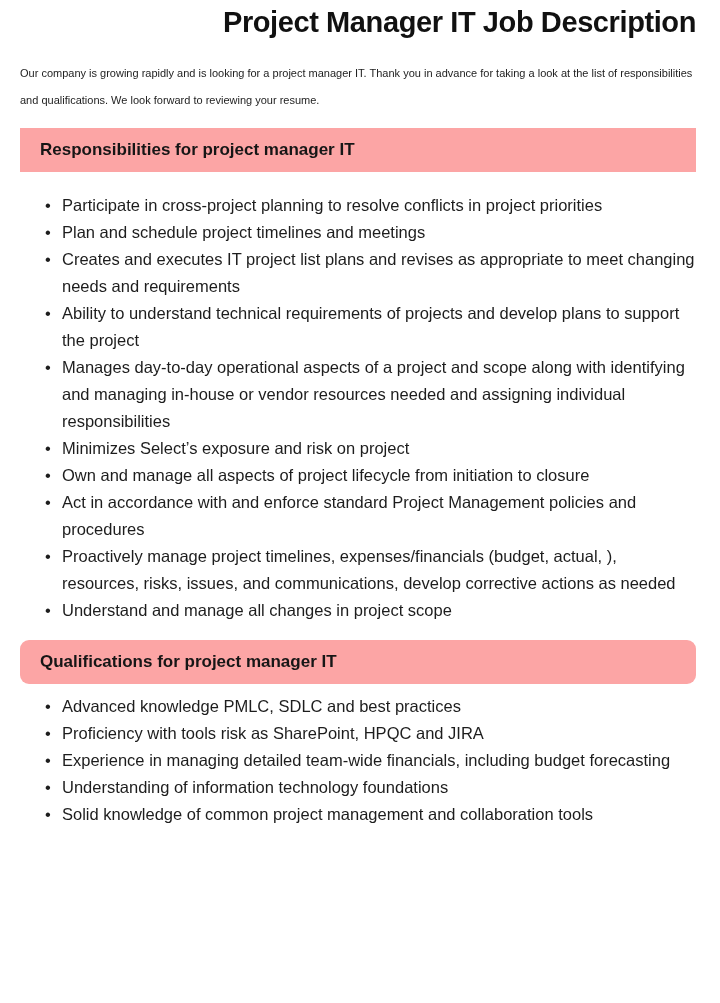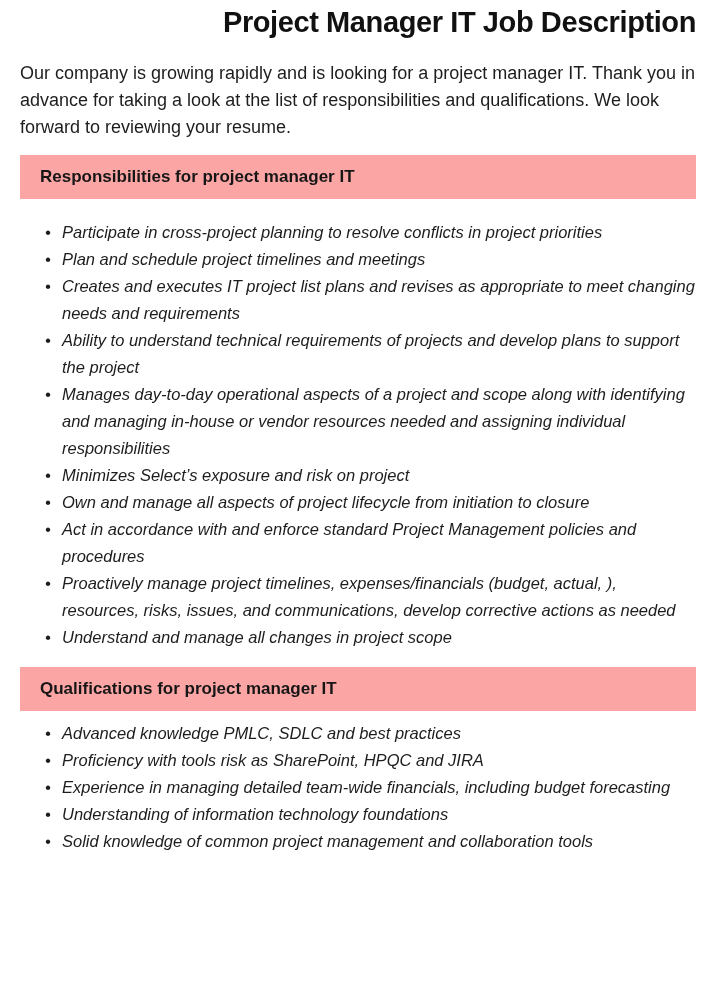--- a/index.html
+++ b/index.html
@@ -21,21 +21,21 @@
     margin: 0;
     padding-top: 2px;
     font-size: 29px;
     font-weight: bold;
     letter-spacing: -0.4px;
     text-align: right;
     color: #111111;
   }
   .intro {
     margin: 21px 0 0 0;
-    font-size: 18px;
+    font-size: 11px;
     line-height: 27px;
   }
   .section-header {
     margin-top: 14px;
     height: 44px;
     background: #fca5a5;
     display: flex;
     align-items: center;
     padding-left: 20px;
     box-sizing: border-box;
@@ -44,33 +44,32 @@
     font-size: 17px;
     font-weight: bold;
     color: #161616;
   }
   ul.bullet-list {
     margin: 20px 0 0 0;
     padding: 0 0 0 42px;
     list-style: none;
     font-size: 16.5px;
     line-height: 27px;
-    font-style: italic;
   }
   ul.bullet-list li {
     position: relative;
   }
   ul.bullet-list li::before {
     content: "\2022";
     position: absolute;
     left: -17px;
     top: 0;
   }
   ul.qualifications { margin-top: 9px; }
-  .section-header.qualifications-bar { margin-top: 16px; }
+  .section-header.qualifications-bar { margin-top: 16px; border-radius: 9px; }
 </style>
 </head>
 <body>
 
 <div class="page">
 
   <h1 class="page-title">Project Manager IT Job Description</h1>
 
   <p class="intro">Our company is growing rapidly and is looking for a project manager IT. Thank you in advance for taking a look at the list of responsibilities and qualifications. We look forward to reviewing your resume.</p>
 

